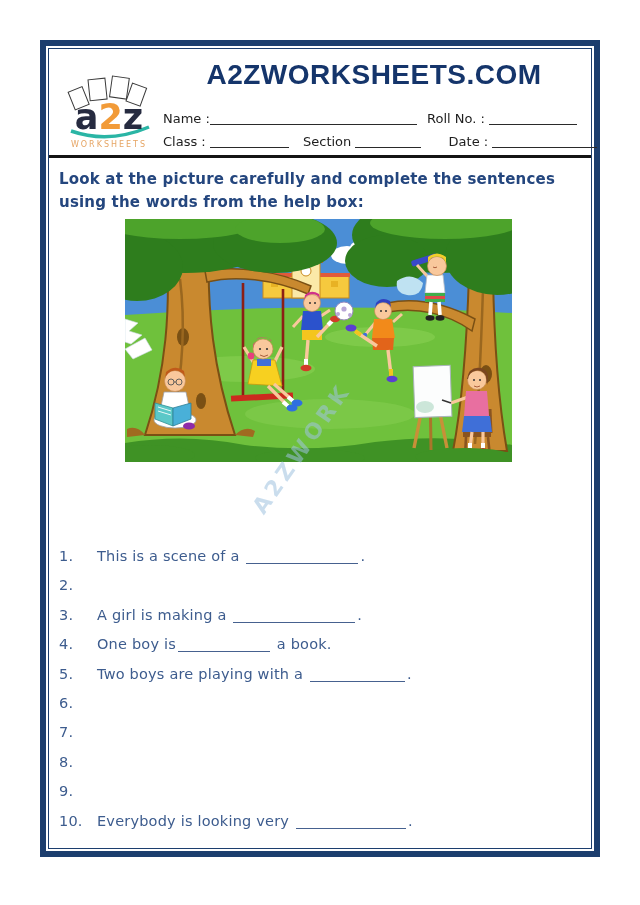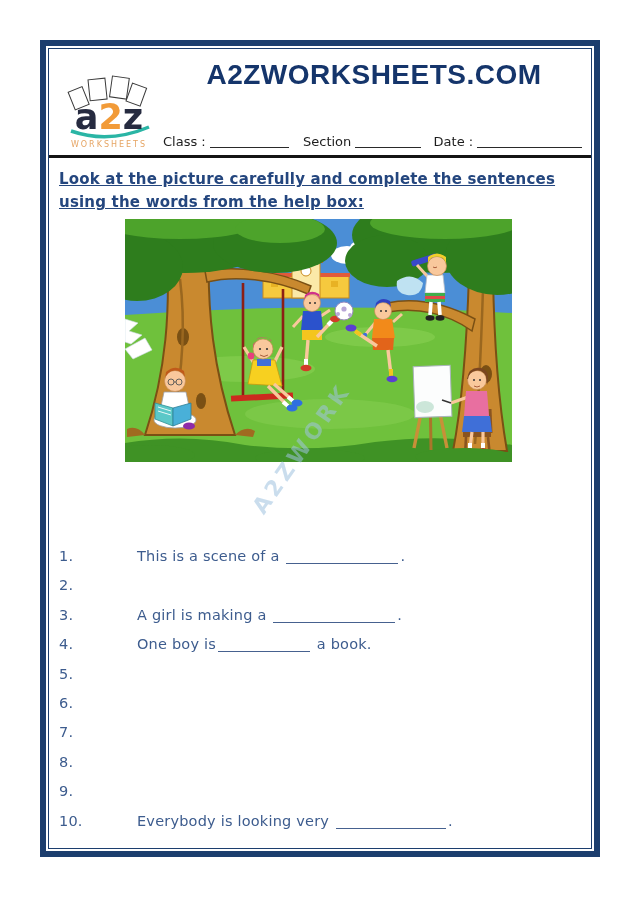--- a/index.html
+++ b/index.html
@@ -22,21 +22,21 @@
   .frow1{top:62px;}
   .frow2{top:85px;}
   .flabel{display:inline-block;}
   .fline{display:inline-block;height:13px;border-bottom:1.2px solid #2a2a2a;
          vertical-align:-2px;}
   .divider{position:absolute;left:0;right:0;top:106px;height:3px;background:#141414;}
 
   
   .instruction{position:absolute;left:10px;top:119px;width:524px;
         font-size:15px;line-height:1.55;font-weight:600;color:#24467e;
-        letter-spacing:.2px;text-decoration:underline;}
+        letter-spacing:.2px;}
 
   
   .pic{position:absolute;left:76px;top:170px;width:387px;height:243px;display:block;}
 
   
   .watermark{position:absolute;left:168px;top:372px;width:190px;
         transform:rotate(-55deg);transform-origin:center;
         font-size:22px;font-weight:700;letter-spacing:4px;
         color:#9fc3e0;opacity:.55;z-index:5;pointer-events:none;}
 
@@ -45,21 +45,21 @@
         border:1.6px solid #2a4a72;display:flex;align-items:center;
         justify-content:center;background:transparent;}
   .helpbox span{font-size:15px;font-weight:700;color:#2b55a0;letter-spacing:.2px;}
 
   
   .qlist{position:absolute;left:10px;top:499px;right:8px;list-style:none;
          margin:0;padding:0;}
   .q{display:flex;height:29.4px;align-items:flex-start;
      font-size:14.5px;color:#3d5c8e;font-weight:500;letter-spacing:.2px;}
   .qnum{flex:0 0 38px;}
-  .qtext{flex:1;white-space:nowrap;margin-left:40px;}
+  .qtext{flex:1;white-space:nowrap;}
   .blank{display:inline-block;height:14px;border-bottom:1.4px solid #46618f;
          vertical-align:-3px;margin:0 2px;}
 </style>
 </head>
 <body>
 
 <div class="sheet">
   <div class="inner">
 
     <svg class="logo" viewBox="0 0 100 84" aria-hidden="true">
@@ -69,27 +69,32 @@
         <rect x="52" y="6" width="17" height="21" transform="rotate(8 60 16)"></rect>
         <rect x="70" y="14" width="15" height="19" transform="rotate(20 77 23)"></rect>
       </g>
       <path d="M12,60 Q50,73 90,56" stroke="#2ab5a5" stroke-width="3.5" fill="none"></path>
       <text x="50" y="58" text-anchor="middle" font-family="DejaVu Sans" font-weight="bold" font-size="35"><tspan fill="#262b40">a</tspan><tspan fill="#f29b38">2</tspan><tspan fill="#262b40">z</tspan></text>
       <text x="50" y="76" text-anchor="middle" font-family="DejaVu Sans" font-size="8" letter-spacing="2" fill="#e6a564">WORKSHEETS</text>
     </svg>
 
     <div class="title">A2ZWORKSHEETS.COM</div>
 
+    <div class="frow frow1">
+      <span class="flabel">Name :</span><span class="fline" style="width:207px"></span>
+      <span class="flabel" style="margin-left:6px">Roll No. :</span>
+      <span class="fline" style="width:88px"></span>
+    </div>
 
     <div class="frow frow2">
       <span class="flabel">Class :</span>
       <span class="fline" style="width:79px"></span>
       <span class="flabel" style="margin-left:10px">Section</span>
       <span class="fline" style="width:66px"></span>
-      <span class="flabel" style="margin-left:8px">Date :</span>
+      <span class="flabel" style="margin-left:23px">Date :</span>
       <span class="fline" style="width:105px"></span>
     </div>
 
     <div class="divider"></div>
 
     <div class="instruction">Look at the picture carefully and complete the sentences using the words from the help box:</div>
 
     <svg class="pic" viewBox="0 0 387 243" role="img" aria-label="Children playing in a park: a girl on a swing hanging from a tree, a boy reading a book under the tree, two boys playing football, a boy with a telescope sitting on a tree branch, a girl painting at an easel, and a school building in the background.">
 
       <rect width="387" height="243" fill="#4b8ed6"></rect>
@@ -300,20 +305,21 @@
       <li class="q">
         <span class="qnum">3.</span>
         <span class="qtext"><span>A girl is making a </span><span class="blank" style="width:122px"></span><span>.</span></span>
       </li>
       <li class="q">
         <span class="qnum">4.</span>
         <span class="qtext"><span>One boy is</span><span class="blank" style="width:92px"></span><span> a book.</span></span>
       </li>
       <li class="q">
         <span class="qnum">5.</span>
+        <span class="qtext"><span>Two boys are playing with a </span><span class="blank" style="width:95px"></span><span>.</span></span>
       </li>
       <li class="q">
         <span class="qnum">6.</span>
       </li>
       <li class="q">
         <span class="qnum">7.</span>
       </li>
       <li class="q">
         <span class="qnum">8.</span>
       </li>

